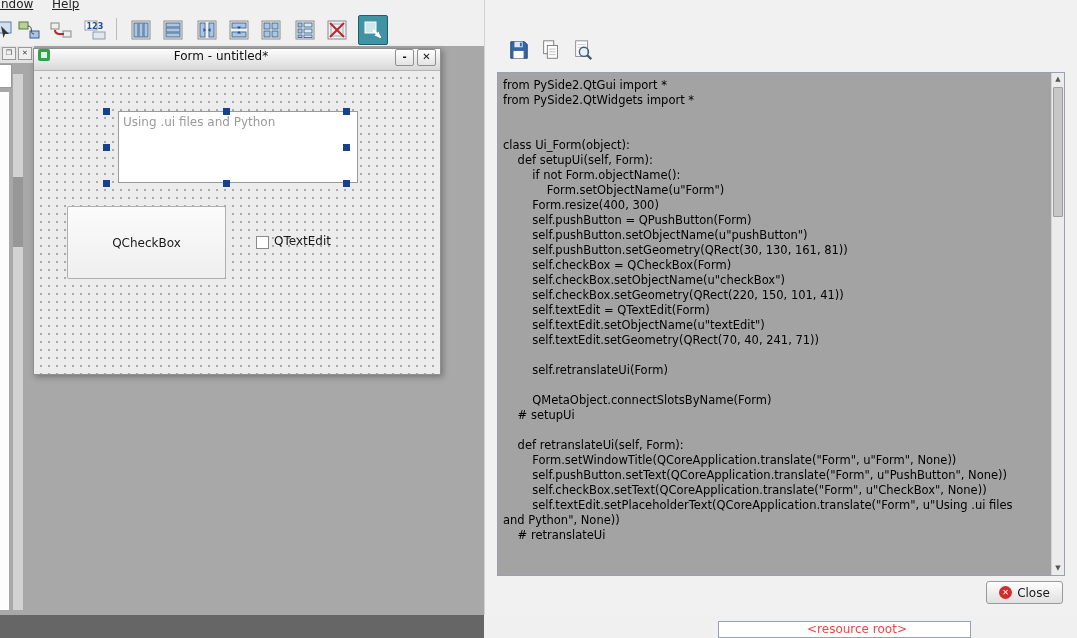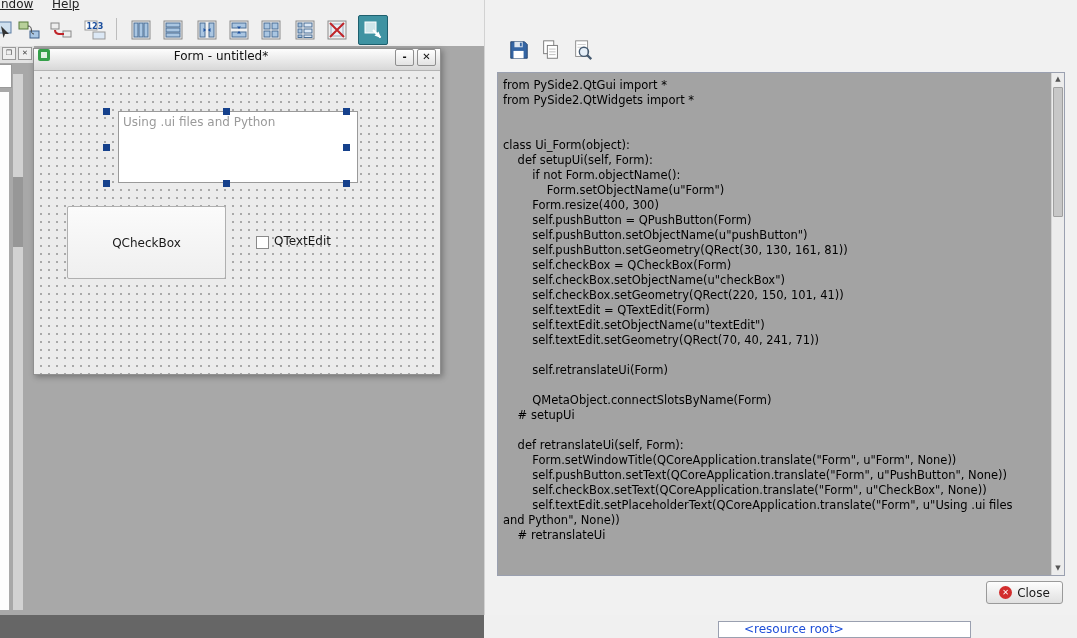--- a/index.html
+++ b/index.html
@@ -48,21 +48,21 @@
   .code-area{position:absolute;left:12px;top:72px;width:568px;height:504px;background:#a3a3a3;border:1px solid #9aa0b0;overflow:hidden;box-sizing:border-box;}
   .code-pre{margin:0;padding:5px 18px 4px 5px;font-family:"DejaVu Sans",sans-serif;font-size:11.5px;line-height:15px;white-space:pre;color:#000;}
   .vscroll{position:absolute;right:0;top:0;width:13px;height:100%;background:#ececec;border-left:1px solid #d4d4d4;box-sizing:border-box;}
   .vs-btn{height:13px;text-align:center;font-size:7px;color:#555;line-height:13px;cursor:default;}
   .vs-btn.bottom{position:absolute;bottom:0;left:0;right:0;}
   .vs-thumb{position:absolute;left:1px;right:1px;top:14px;height:128px;background:#c7c7c7;border:1px solid #9f9f9f;border-radius:1px;}
   .close-btn{position:absolute;left:501px;top:581px;width:77px;height:23px;display:flex;align-items:center;justify-content:center;gap:5px;background:linear-gradient(#fdfdfd,#e0e0e0);border:1px solid #9a9a9a;border-radius:3px;font-size:12px;box-sizing:border-box;}
   .close-ico{width:13px;height:13px;border-radius:50%;background:#d22d2d;color:#fff;font-size:8px;line-height:13px;text-align:center;font-weight:bold;}
 
   
-  .resource-box{left:718px;top:621px;width:253px;height:17px;background:#fff;border:1px solid #9aa0b0;font-size:12px;padding-left:25px;line-height:15px;box-sizing:border-box;color:#1d4ed8;overflow:hidden;}
+  .resource-box{left:718px;top:621px;width:253px;height:17px;background:#fff;border:1px solid #9aa0b0;font-size:12px;padding-left:25px;line-height:15px;box-sizing:border-box;color:#ef4444;overflow:hidden;text-align:center;}
 </style>
 </head>
 <body>
 
 <div class="screen">
 
   <div class="abs menubar">
     <span class="menu-item" style="left:-14px;">Window</span>
     <span class="menu-item" style="left:52px;">Help</span>
   </div>

